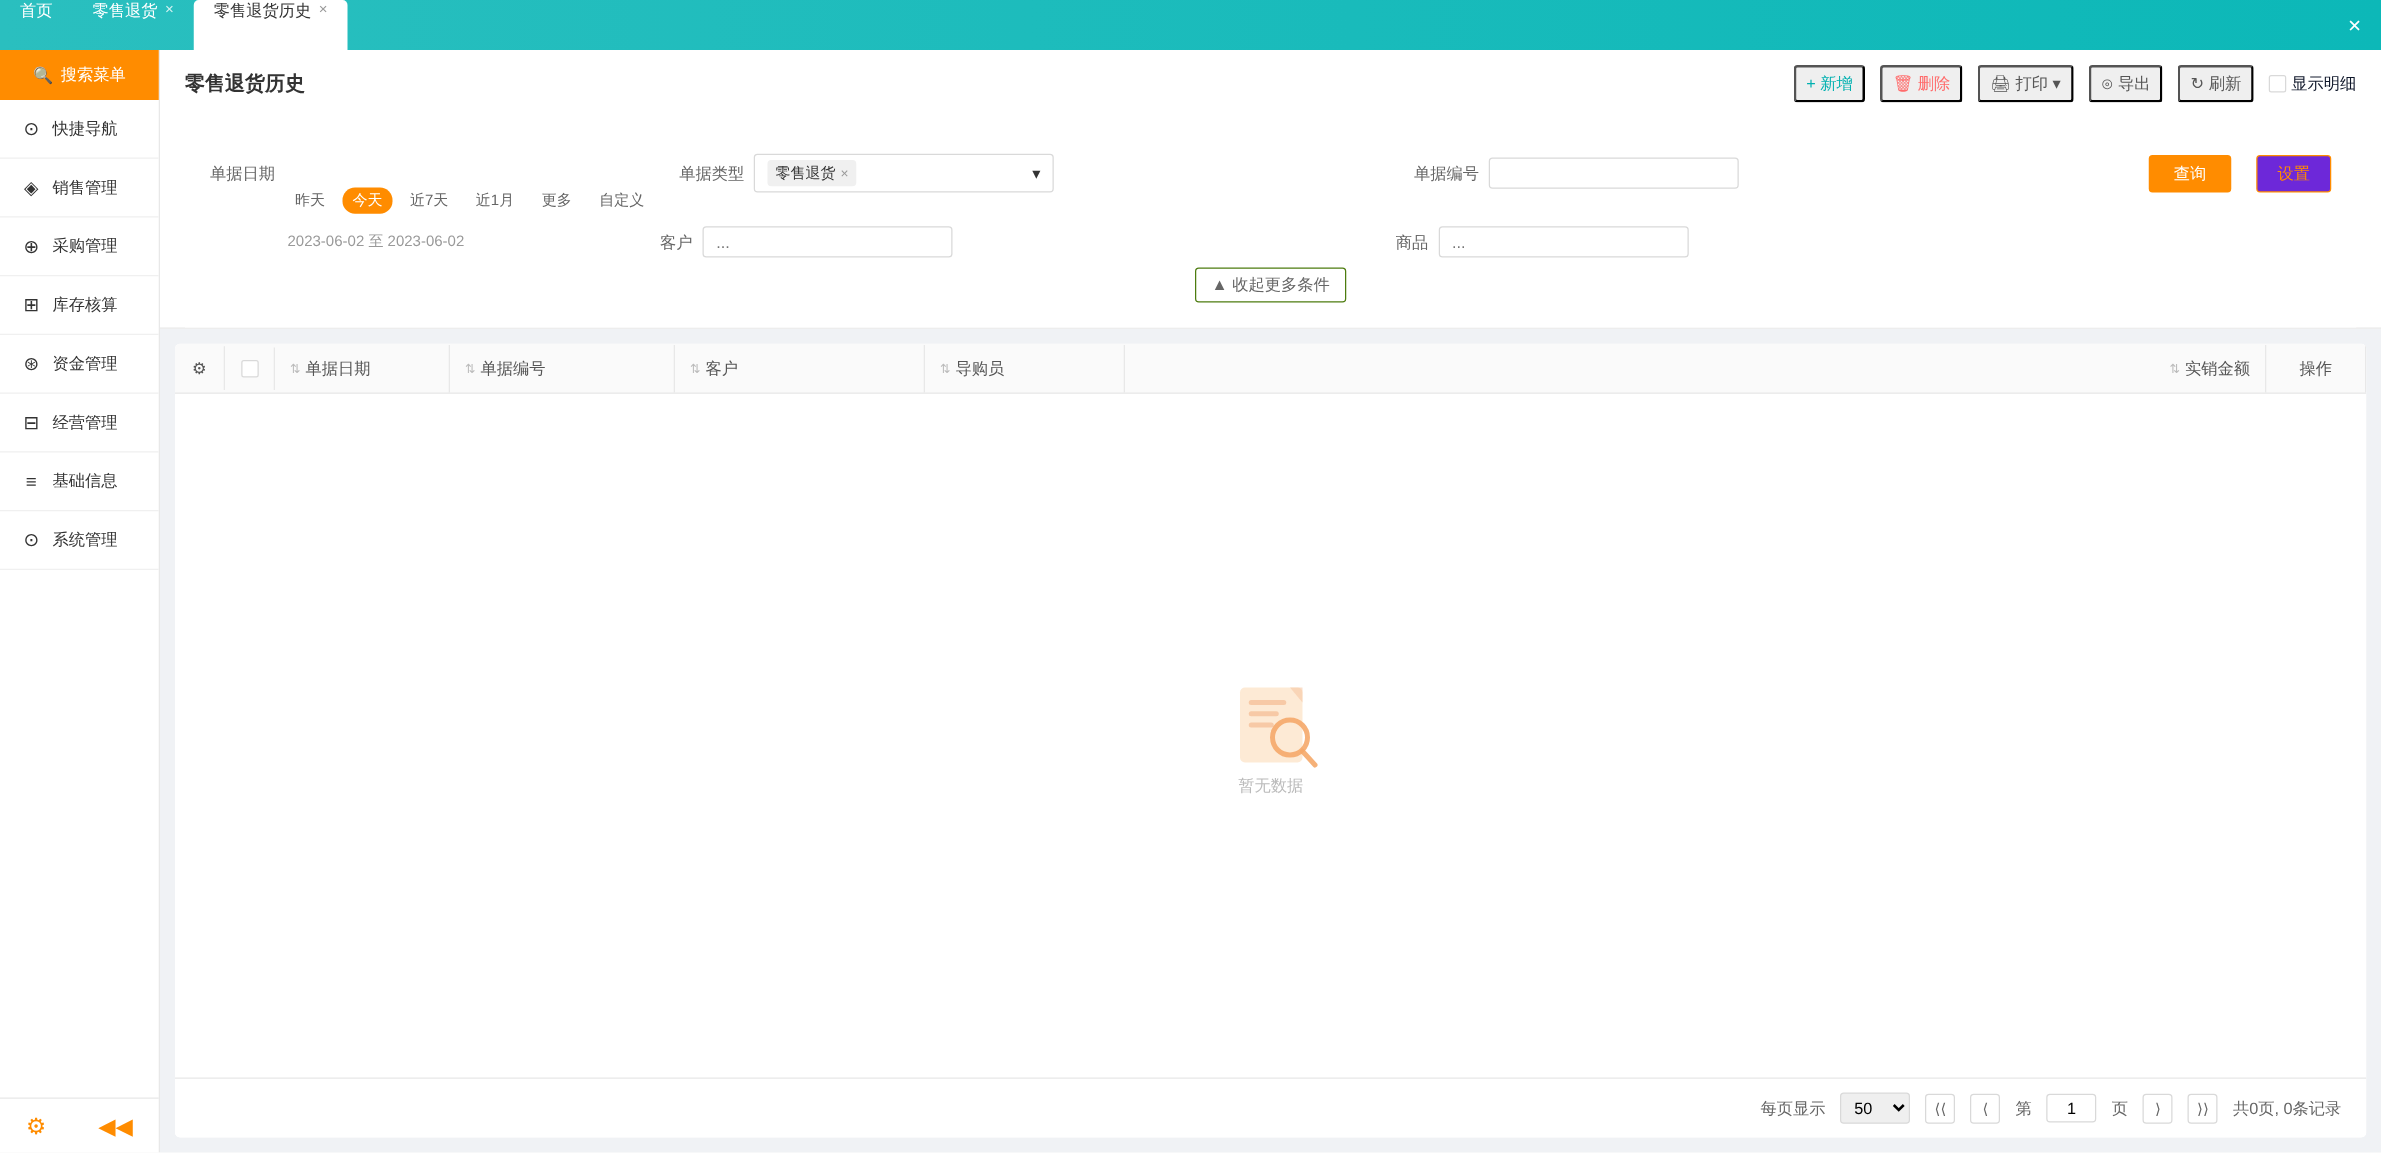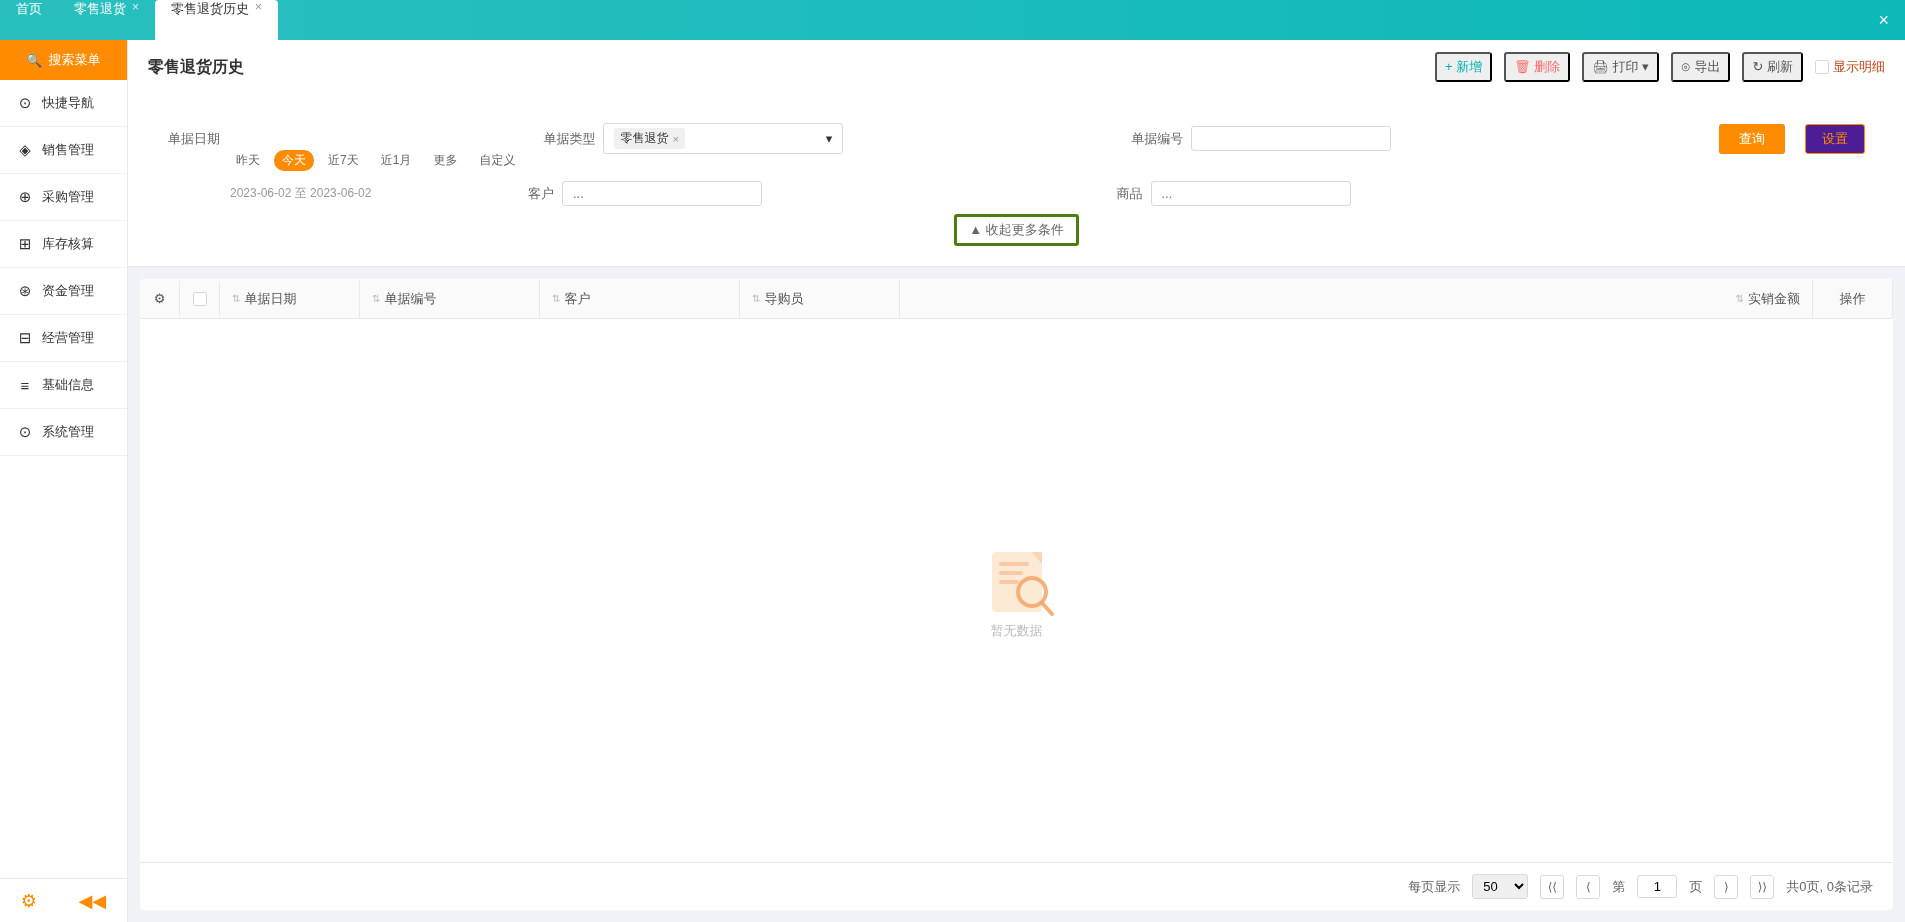--- a/index.html
+++ b/index.html
@@ -157,33 +157,33 @@
     .query-btn {
       background: #ff8c00;
       color: white;
       border: none;
       padding: 6px 20px;
       border-radius: 3px;
       cursor: pointer;
       font-size: 13px;
     }
     .settings-btn {
-      background: #4c1d95;
+      background: #6d28d9;
       color: #ff8c00;
       border: 1px solid #ff8c00;
       padding: 5px 16px;
       border-radius: 3px;
       cursor: pointer;
       font-size: 13px;
     }
     .display-toggle {
       display: flex;
       align-items: center;
       gap: 4px;
-      color: #c2410c;
+      color: #0f172a;
       font-size: 13px;
     }
 
     
     .filter-area {
       padding: 12px 20px;
       background: white;
     }
     .filter-row {
       display: flex;
@@ -260,21 +260,21 @@
       font-size: 11px;
     }
     .collapse-btn {
       display: flex;
       align-items: center;
       gap: 4px;
       cursor: pointer;
       color: #666;
       font-size: 13px;
       padding: 4px 12px;
-      border: 3px solid #4d7c0f;
+      border: 1px solid #4d7c0f;
       border-radius: 3px;
       background: white;
     }
 
     
     .table-container {
       flex: 1;
       background: white;
       margin: 12px;
       border-radius: 4px;

